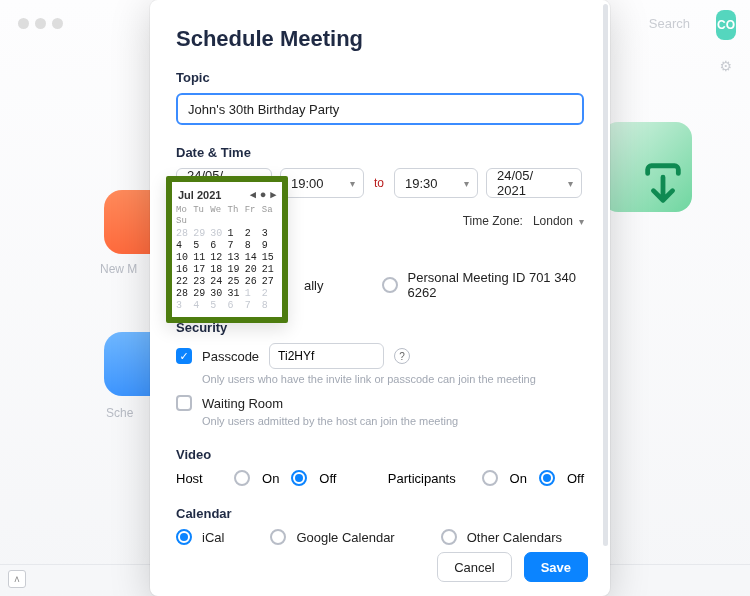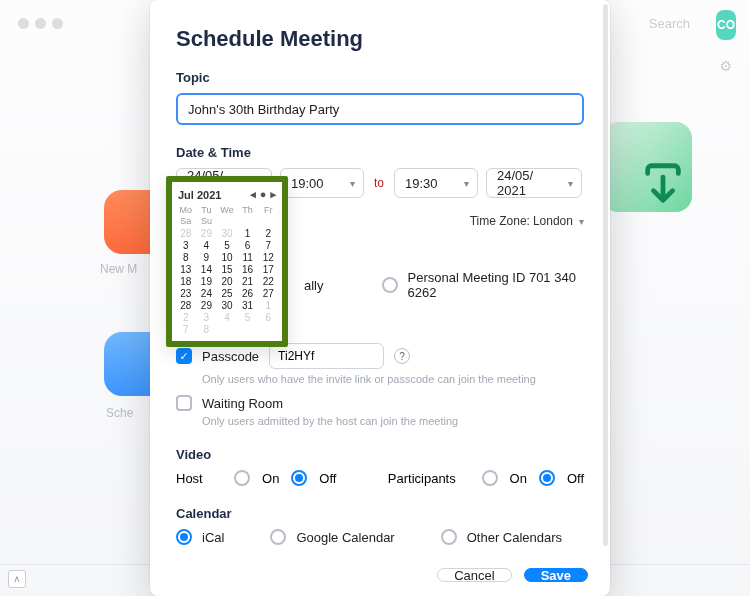--- a/index.html
+++ b/index.html
@@ -49,49 +49,49 @@
     padding: 0 10px; font-size:13px; color:#222;
   }
   .row { display:flex; align-items:center; gap:8px; }
   .select {
     height:30px; border:1px solid #cfd3da; border-radius:6px; background:#fff;
     display:flex; align-items:center; justify-content:space-between;
     padding: 0 8px 0 10px; font-size:13px; color:#222; gap:10px;
   }
   .chev { color:#888; font-size:10px; }
   .to { font-size:12px; color:#b91c1c; padding:0 2px;}
-  .tz-row { display:flex; justify-content:flex-end; gap:3px; font-size:12px; color:#333; margin-top:16px; align-items:flex-end;}
+  .tz-row { display:flex; justify-content:flex-end; gap:10px; font-size:12px; color:#333; margin-top:16px; align-items:flex-end;}
   .section { margin-top:20px;}
   .radio, .check {
     width:16px;height:16px;border-radius:50%; border:2px solid #b8bdc7; display:inline-flex; align-items:center; justify-content:center; flex-shrink:0;
   }
   .radio.selected { border-color:#0b84ff;}
   .radio.selected::after{content:"";width:8px;height:8px;border-radius:50%;background:#0b84ff;}
   .check { border-radius:4px;}
   .check.checked { background:#0b84ff; border-color:#0b84ff; color:#fff; font-size:11px;}
   .opt { display:flex; align-items:center; gap:10px; font-size:13px; color:#222;}
   .passcode-input{
     height:26px; width:115px; border:1px solid #cfd3da; border-radius:6px; padding:0 8px; font-size:12px;
   }
   .qmark { width:16px;height:16px;border:1px solid #b8bdc7;border-radius:50%;display:flex;align-items:center;justify-content:center;font-size:10px;color:#666;}
-  .btn { height:14px; border-radius:7px; padding:0 16px; font-size:13px; display:flex;align-items:center; cursor:pointer;text-align:right;}
+  .btn { height:30px; border-radius:7px; padding:0 16px; font-size:13px; display:flex;align-items:center; cursor:pointer;text-align:right;}
   .btn-secondary{ background:#fff; border:1px solid #cfd3da; color:#222;}
   .btn-primary{ background:#0b84ff; border:1px solid #0b84ff; color:#fff; font-weight:600;}
   .footer { position:absolute; bottom:14px; right:22px; display:flex; gap:12px;}
   
   .cal {
     position:absolute; top:176px; left:166px; width:122px;
     background:#fff; border:6px solid #4d7c0f; border-radius:2px;
     box-shadow:0 6px 18px rgba(0,0,0,0.12);
     padding:4px 4px 6px 4px; font-size:10px; color:#333;
   }
   .cal-head{display:flex;justify-content:space-between;align-items:center;font-weight:700;font-size:11px;padding:2px 2px 4px 2px;}
   .cal-nav{display:flex;gap:4px;color:#555;}
   .cal-nav span{cursor:pointer;}
-  .cal-grid{display:grid;grid-template-columns:repeat(5,1fr); text-align:center; gap:1px;}
+  .cal-grid{display:grid;grid-template-columns:repeat(6,1fr); text-align:left; gap:1px;font-family:Liberation Mono, monospace;}
   .cal-dow{color:#999;font-size:9px;}
   .cal-day{color:#222;}
   .cal-day.muted{color:#c5c9d1;}
 </style>
 </head>
 <body>
 
 <div class="bg">
   <div class="traffic">
       <span></span>

